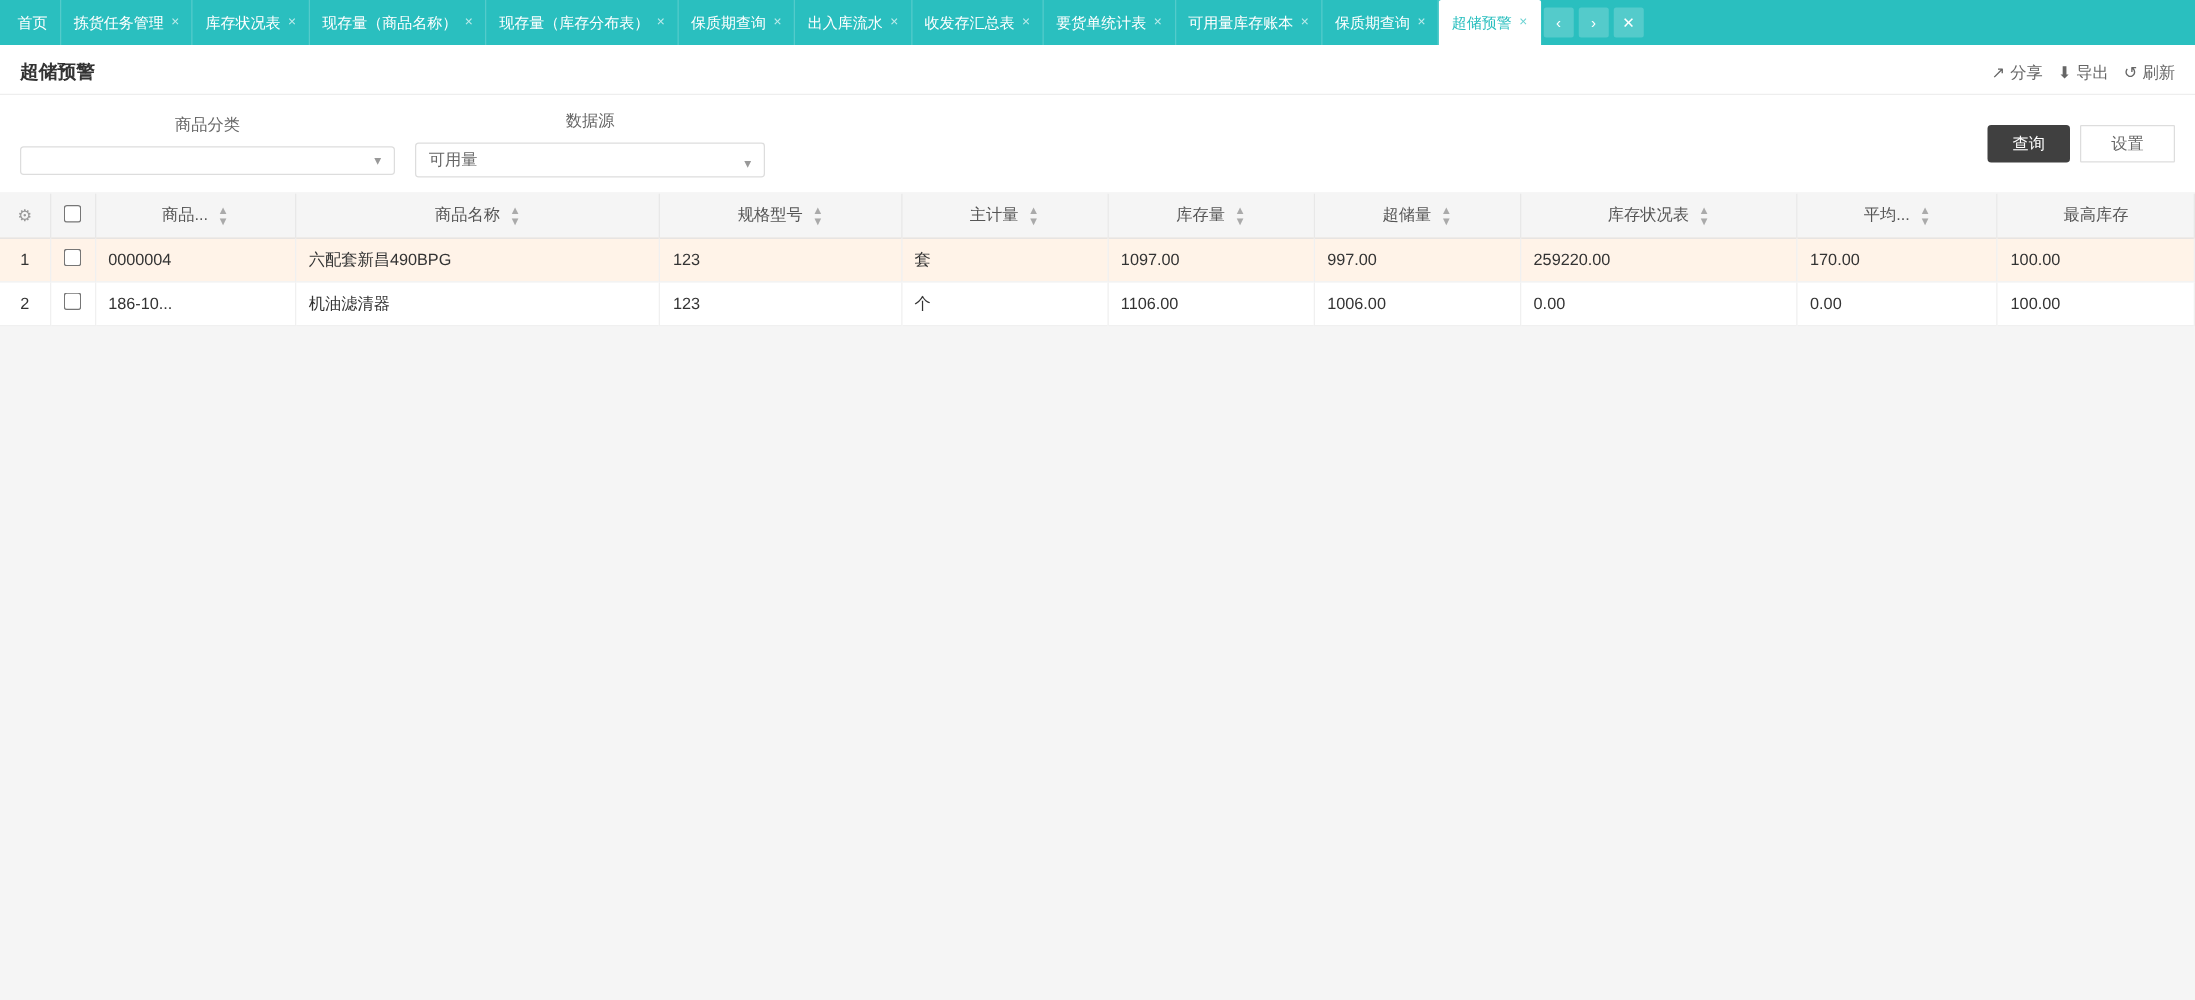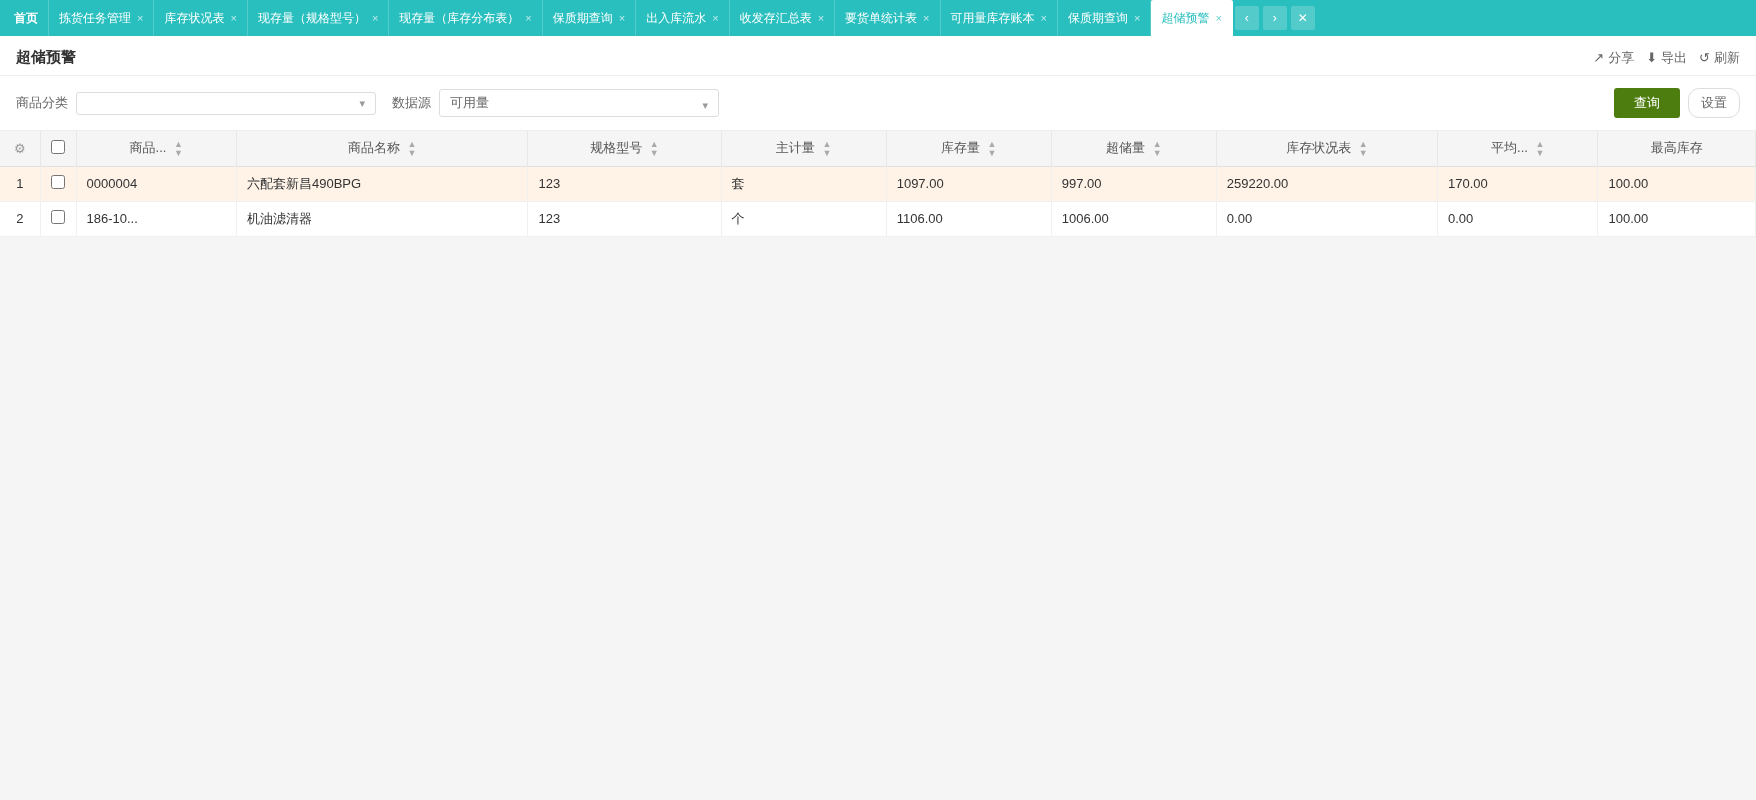--- a/index.html
+++ b/index.html
@@ -19,21 +19,21 @@
       align-items: center;
       padding: 0 10px;
       height: 36px;
       color: #fff;
       white-space: nowrap;
       cursor: pointer;
       font-size: 12px;
       border-right: 1px solid rgba(255,255,255,0.2);
     }
     .nav-tab:first-child {
-      font-weight: bold;
+      font-weight: normal;
     }
     .nav-tab.active {
       background: #fff;
       color: #2abfbf;
       border-radius: 2px 2px 0 0;
     }
     .nav-tab .close-x {
       margin-left: 6px;
       font-size: 11px;
       opacity: 0.7;
@@ -87,20 +87,21 @@
       align-items: center;
       padding: 12px 16px;
       background: #fff;
       border-bottom: 1px solid #eee;
       gap: 16px;
     }
     .filter-item {
       display: flex;
       align-items: center;
       gap: 8px;
+      flex-direction: column;
     }
     .filter-label {
       color: #666;
       white-space: nowrap;
       font-size: 13px;
     }
     .filter-select {
       display: flex;
       align-items: center;
       border: 1px solid #ddd;
@@ -116,34 +117,34 @@
     .filter-select .arrow-down {
       color: #999;
       font-size: 11px;
     }
     .filter-btn-group {
       margin-left: auto;
       display: flex;
       gap: 8px;
     }
     .btn-query {
-      background: #4d7c0f;
+      background: #404040;
       color: #fff;
       border: none;
       border-radius: 3px;
       padding: 2px 20px;
       cursor: pointer;
       font-size: 13px;
     }
     .btn-settings {
       background: #fff;
       color: #666;
       border: 1px solid #ddd;
-      border-radius: 11px;
-      padding: 5px 12px;
+      border-radius: 1px;
+      padding: 5px 24px;
       cursor: pointer;
       font-size: 13px;
     }
 
     
     .table-container {
       background: #fff;
       margin-top: 0;
     }
     table {
@@ -201,21 +202,21 @@
   </div>
   <div class="nav-tab">
     <span>拣货任务管理</span>
     <span class="close-x">×</span>
   </div>
   <div class="nav-tab">
     <span>库存状况表</span>
     <span class="close-x">×</span>
   </div>
   <div class="nav-tab">
-    <span>现存量（规格型号）</span>
+    <span>现存量（商品名称）</span>
     <span class="close-x">×</span>
   </div>
   <div class="nav-tab">
     <span>现存量（库存分布表）</span>
     <span class="close-x">×</span>
   </div>
   <div class="nav-tab">
     <span>保质期查询</span>
     <span class="close-x">×</span>
   </div>

